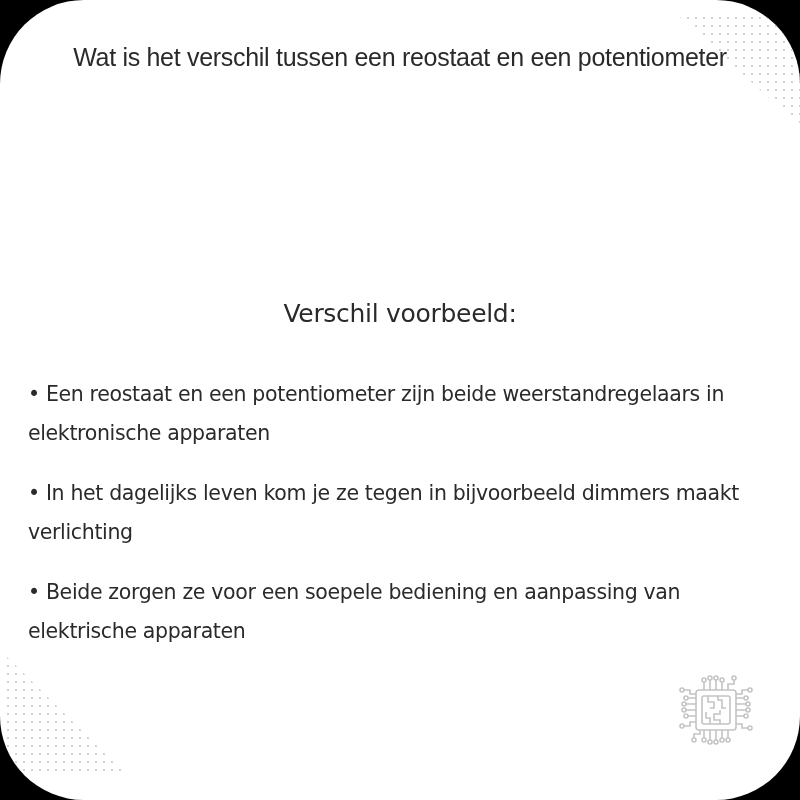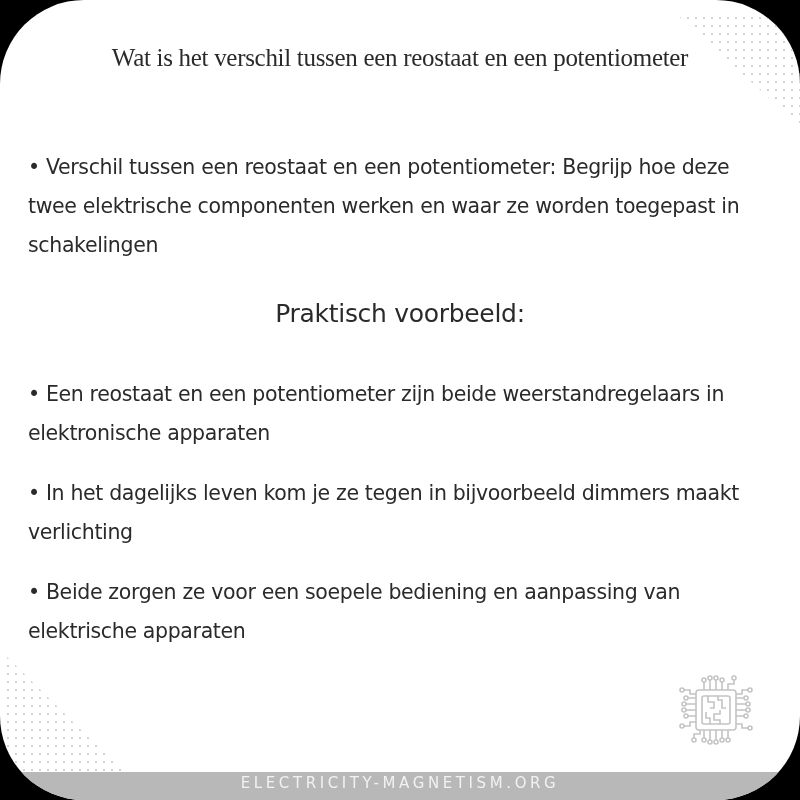--- a/index.html
+++ b/index.html
@@ -42,21 +42,21 @@
       background-image: radial-gradient(circle, #d2d2d2 1.1px, transparent 1.5px);
       background-size: 8px 8px;
       clip-path: polygon(0 0, 100% 100%, 0 100%);
     }
     .title {
       position: absolute;
       left: 60px;
       top: 38px;
       width: 680px;
       text-align: center;
-      font-family: Liberation Serif, serif;
+      font-family: Liberation Sans, sans-serif;
       font-size: 25px;
       line-height: 39px;
       color: #2a2a2a;
       letter-spacing: -0.3px;
     }
     .text-block {
       position: absolute;
       left: 28px;
       width: 750px;
       font-family: "DejaVu Sans", sans-serif;
@@ -104,23 +104,22 @@
   </style>
 </head>
 <body>
 
 <div class="card">
   <div class="dots-tr"></div>
   <div class="dots-bl"></div>
 
   <div class="title">Wat is het verschil tussen een reostaat en een potentiometer</div>
 
-  <div class="text-block intro">• Verschil tussen een reostaat en een potentiometer: Begrijp hoe deze twee elektrische componenten werken en waar ze worden toegepast in schakelingen</div>
 
-  <div class="subheading">Praktisch voorbeeld:</div>
+  <div class="subheading">Verschil voorbeeld:</div>
 
   <div class="text-block bullets">
     <span class="bullet-item">• Een reostaat en een potentiometer zijn beide weerstandregelaars in elektronische apparaten</span>
     <span class="bullet-item">• In het dagelijks leven kom je ze tegen in bijvoorbeeld dimmers maakt verlichting</span>
     <span class="bullet-item">• Beide zorgen ze voor een soepele bediening en aanpassing van elektrische apparaten</span>
   </div>
 
   <svg class="chip" viewBox="0 0 82 82" fill="none" stroke="#c4c4c4" stroke-width="1.6">
     <rect x="22" y="20" width="40" height="40" rx="3"></rect>
     <rect x="28" y="26" width="28" height="28" rx="2"></rect>
@@ -147,16 +146,13 @@
       <circle cx="8" cy="20" r="2"></circle>
     <path d="M62 28 h8 M62 34 h10 M62 40 h10 M62 46 h8 M62 24 h6 v-4 h6 M62 54 h6 v4 h6"></path>
     <circle cx="72" cy="28" r="2"></circle>
       <circle cx="74" cy="34" r="2"></circle>
       <circle cx="74" cy="40" r="2"></circle>
       <circle cx="72" cy="46" r="2"></circle>
       <circle cx="76" cy="20" r="2"></circle>
       <circle cx="76" cy="58" r="2"></circle>
   </svg>
 
-  <div class="footer">
-    <span>ELECTRICITY-MAGNETISM.ORG</span>
-  </div>
 </div>
 
 </body></html>

